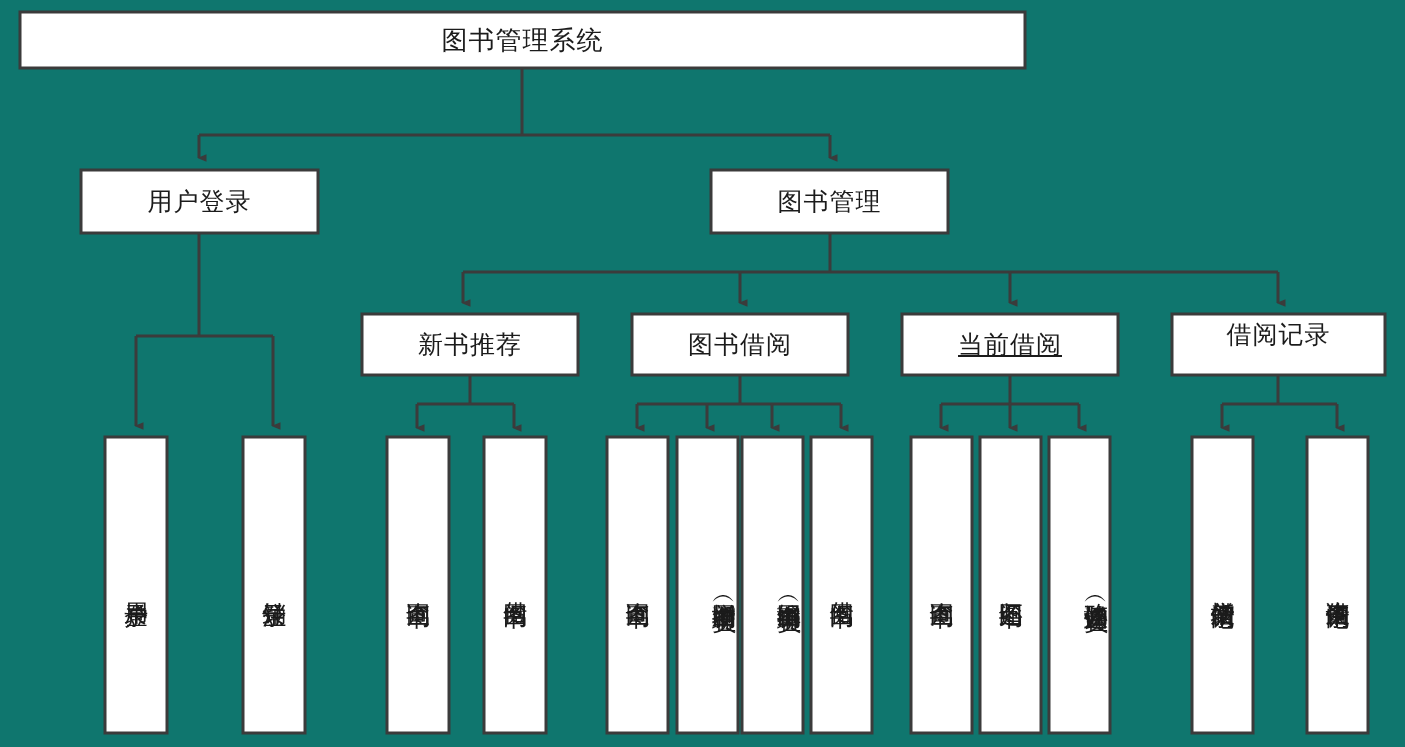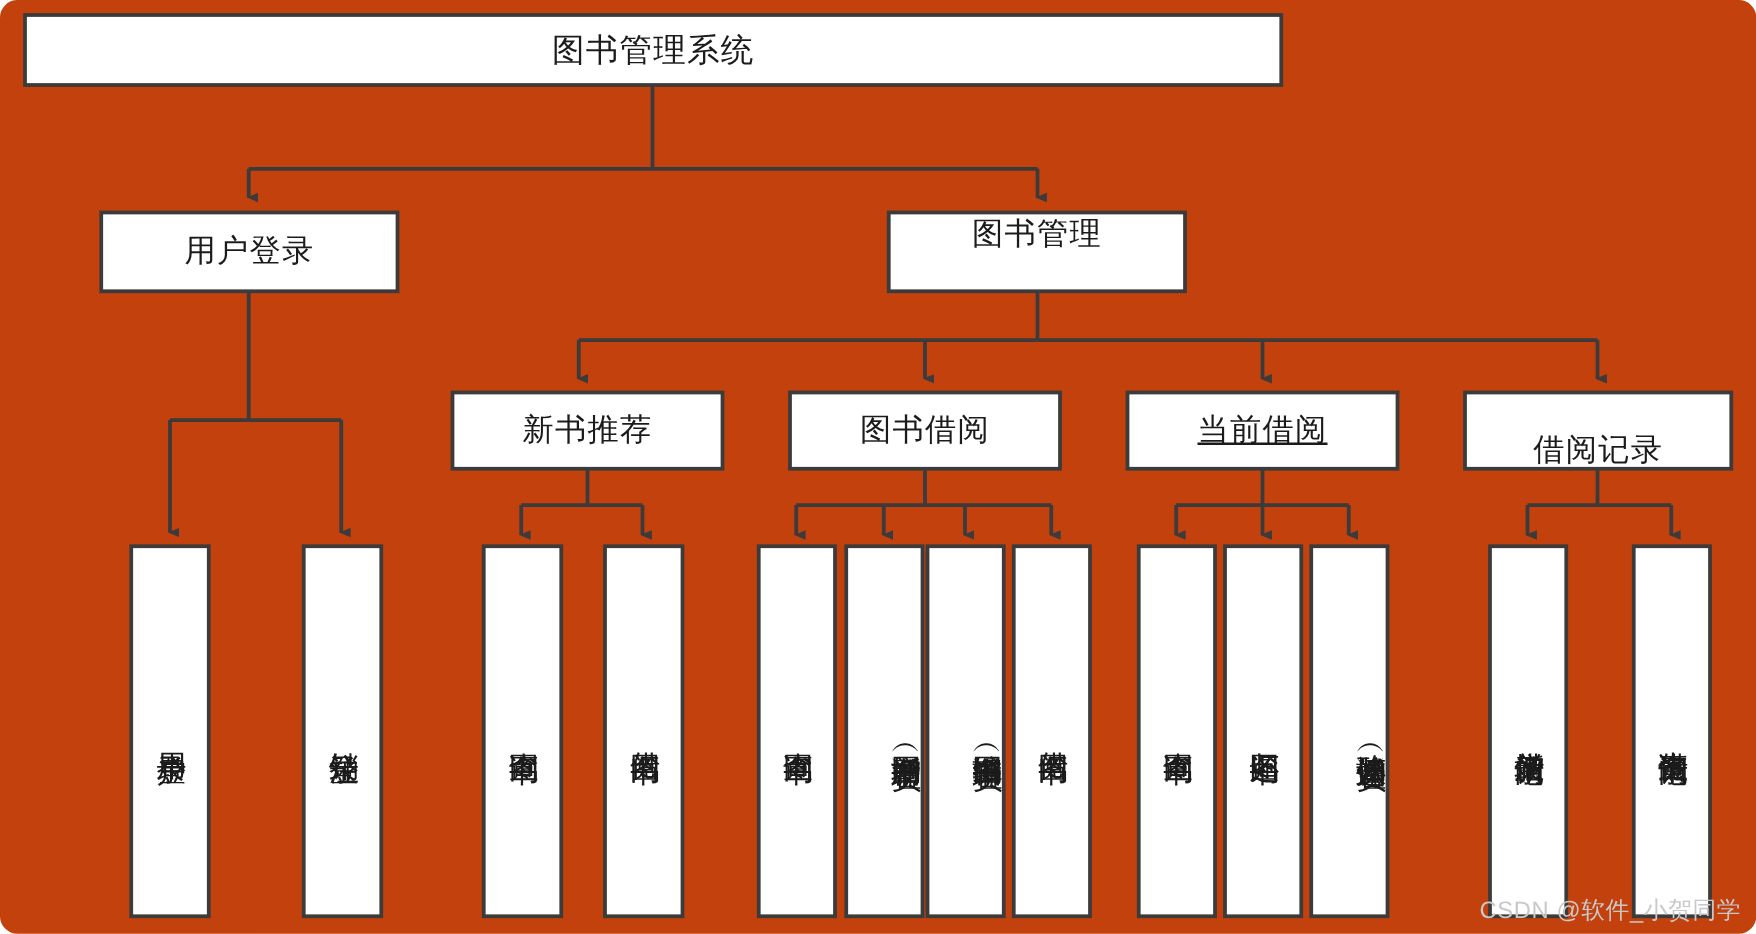--- a/index.html
+++ b/index.html
@@ -10,22 +10,21 @@
   body {
     width: 1405px;
     height: 747px;
     font-family: "Liberation Sans", "DejaVu Sans", sans-serif;
     overflow: hidden;
   }
   #diagram-root {
     position: relative;
     width: 1405px;
     height: 747px;
-    background: #c2410c;
-    border-radius: 14px;
+    background: #0f766e;
   }
   svg.diagram-svg {
     position: absolute;
     left: 0;
     top: 0;
     width: 1405px;
     height: 747px;
   }
   .node-box {
     fill: #ffffff;
@@ -165,29 +164,29 @@
     <rect class="leaf-box" x="980" y="437" width="61" height="296"></rect>
     <rect class="leaf-box" x="1049" y="437" width="61" height="296"></rect>
     <rect class="leaf-box" x="1192" y="437" width="61" height="296"></rect>
     <rect class="leaf-box" x="1307" y="437" width="61" height="296"></rect>
   </svg>
 
   <div class="node-label" style="left:20px; top:12px; width:1005px; height:56px; font-size:26px;">图书管理系统</div>
 
   <div class="node-label" style="left:81px; top:170px; width:237px; height:63px;">用户登录</div>
 
-  <div class="node-label" style="left:711px; top:156px; width:237px; height:63px;">图书管理</div>
+  <div class="node-label" style="left:711px; top:170px; width:237px; height:63px;">图书管理</div>
 
   <div class="node-label" style="left:632px; top:314px; width:216px; height:61px;">图书借阅</div>
 
   <div class="node-label" style="left:362px; top:314px; width:216px; height:61px;">新书推荐</div>
 
   <div class="node-label" style="left:902px; top:314px; width:216px; height:61px;text-decoration:underline;">当前借阅</div>
 
-  <div class="node-label" style="left:1172px; top:330px; width:213px; height:61px;text-align:right;">借阅记录</div>
+  <div class="node-label" style="left:1172px; top:304px; width:213px; height:61px;text-align:right;">借阅记录</div>
 
   <div class="leaf-label" style="left:105px; top:437px; width:62px; height:296px;">用户登录</div>
 
   <div class="leaf-label" style="left:243px; top:437px; width:62px; height:296px;">注销登录</div>
 
   <div class="leaf-label" style="left:387px; top:437px; width:62px; height:296px;">查询图书</div>
 
   <div class="leaf-label" style="left:484px; top:437px; width:62px; height:296px;">借阅图书</div>
 
   <div class="leaf-label" style="left:607px; top:437px; width:61px; height:296px;">查询图书</div>
@@ -201,15 +200,14 @@
   <div class="leaf-label" style="left:911px; top:437px; width:61px; height:296px;">查询图书</div>
 
   <div class="leaf-label" style="left:980px; top:437px; width:61px; height:296px;">归还图书</div>
 
   <div class="leaf-label" style="left:1049px; top:437px; width:61px; height:296px; align-items:flex-start; padding-top:6px; box-sizing:border-box;">确认归还（管理员）</div>
 
   <div class="leaf-label" style="left:1192px; top:437px; width:61px; height:296px;">新增借阅记录</div>
 
   <div class="leaf-label" style="left:1307px; top:437px; width:61px; height:296px;">查询借阅记录</div>
 
-  <div class="watermark">CSDN @软件_小贺同学</div>
 
 </div>
 
 </body></html>

